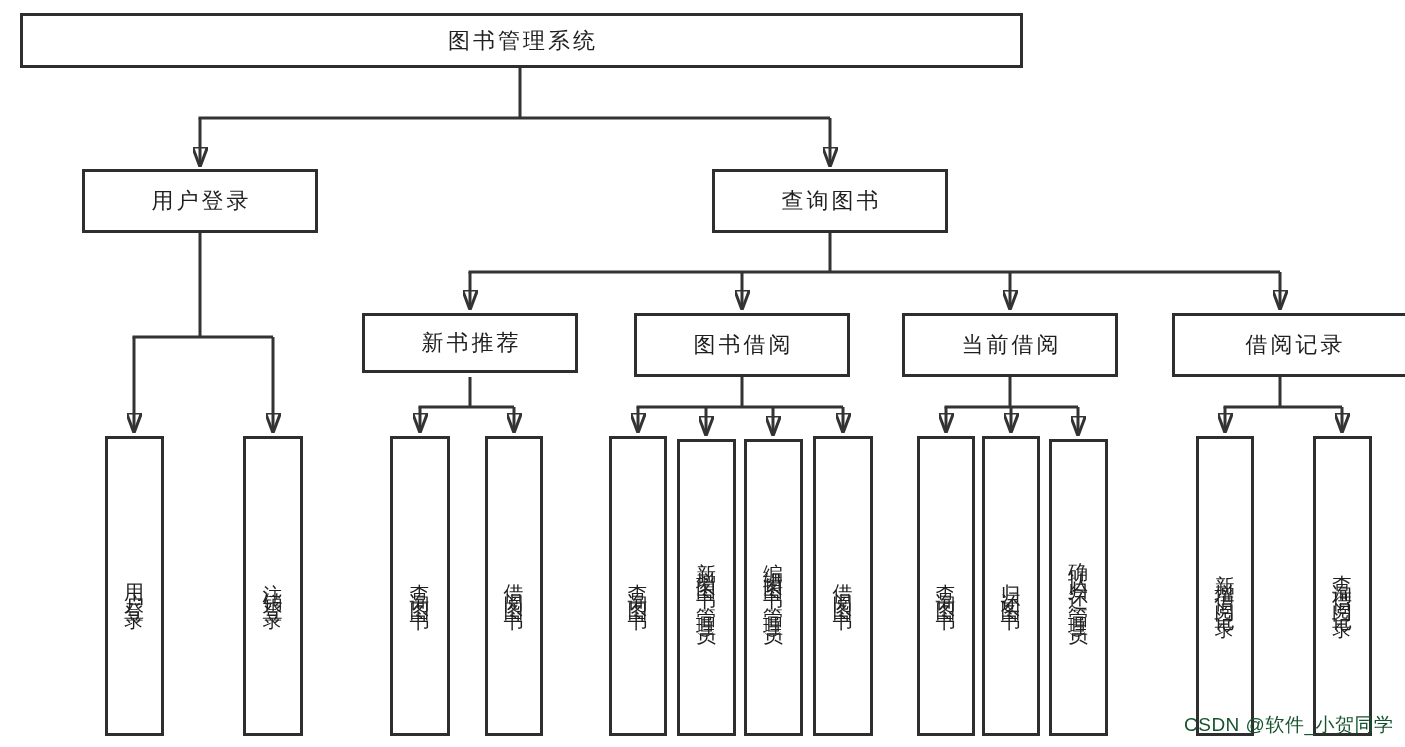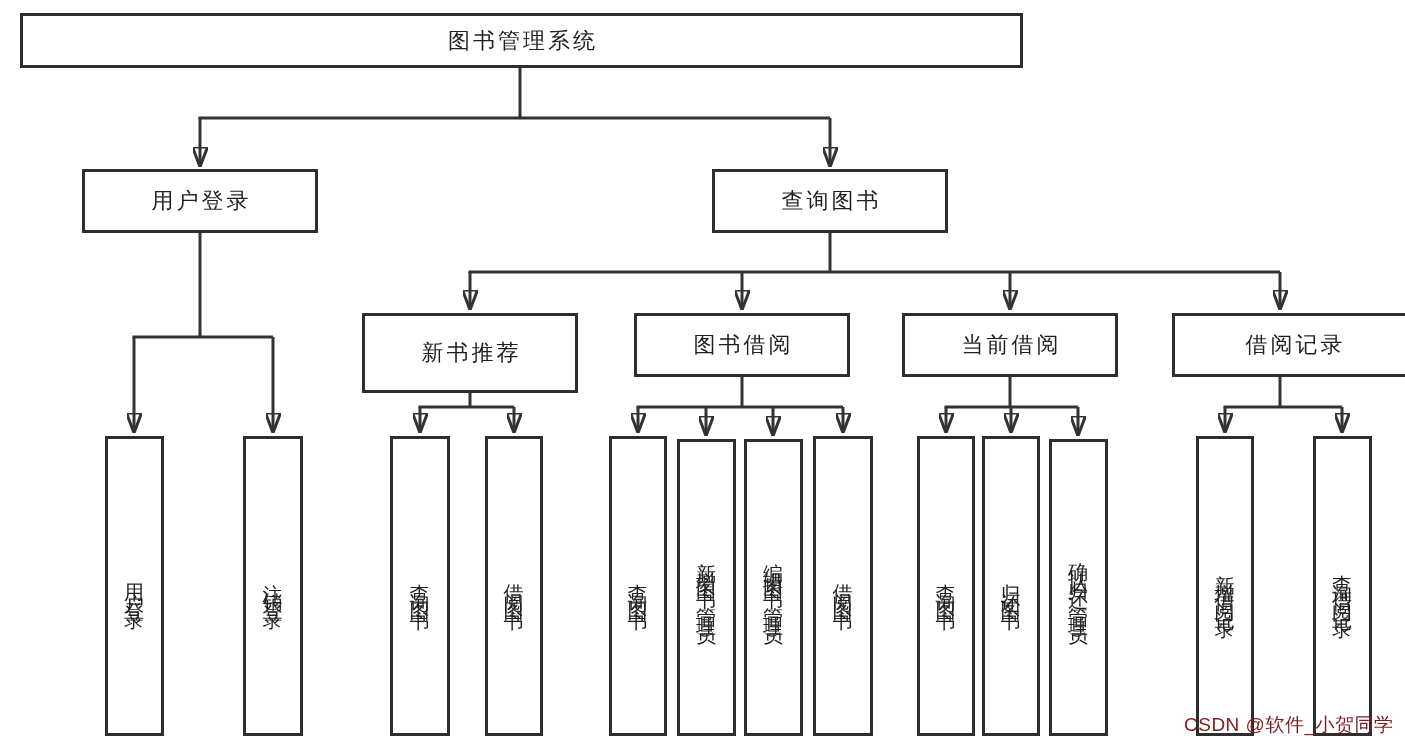--- a/index.html
+++ b/index.html
@@ -18,21 +18,21 @@
     font-size:22px;letter-spacing:3px;text-indent:3px;white-space:nowrap;
     color:#1f1f1f;
     font-family:Liberation Mono, monospace;
   }
   .box.v span{
     writing-mode:vertical-rl;text-orientation:mixed;
     font-size:20px;letter-spacing:9px;line-height:1.1;color:#1f1f1f;
   }
   .watermark{
     position:absolute;left:1184px;top:712px;z-index:5;
-    font-size:19px;letter-spacing:0.5px;color:#7f1d1d;white-space:nowrap;
+    font-size:19px;letter-spacing:0.5px;color:#14532d;white-space:nowrap;
   }
 </style>
 </head>
 <body>
 
 <div class="stage">
 
   <svg class="connectors" width="1405" height="747" viewBox="0 0 1405 747">
     <defs>
       <marker id="arrowDown" markerUnits="userSpaceOnUse" markerWidth="15" markerHeight="20" viewBox="0 0 15 20" refX="7.5" refY="19" orient="0">
@@ -92,21 +92,21 @@
     <span>图书管理系统</span>
   </div>
 
   <div class="box h" style="left:82px;top:169px;width:236px;height:64px">
     <span>用户登录</span>
   </div>
   <div class="box h" style="left:712px;top:169px;width:236px;height:64px">
     <span>查询图书</span>
   </div>
 
-  <div class="box h" style="left:362px;top:313px;width:216px;height:80px">
+  <div class="box h" style="left:362px;top:313px;width:216px;height:60px">
     <span>新书推荐</span>
   </div>
   <div class="box h" style="left:634px;top:313px;width:216px;height:64px">
     <span>图书借阅</span>
   </div>
   <div class="box h" style="left:902px;top:313px;width:216px;height:64px">
     <span>当前借阅</span>
   </div>
   <div class="box h" style="left:1172px;top:313px;width:244px;height:64px">
     <span>借阅记录</span>

